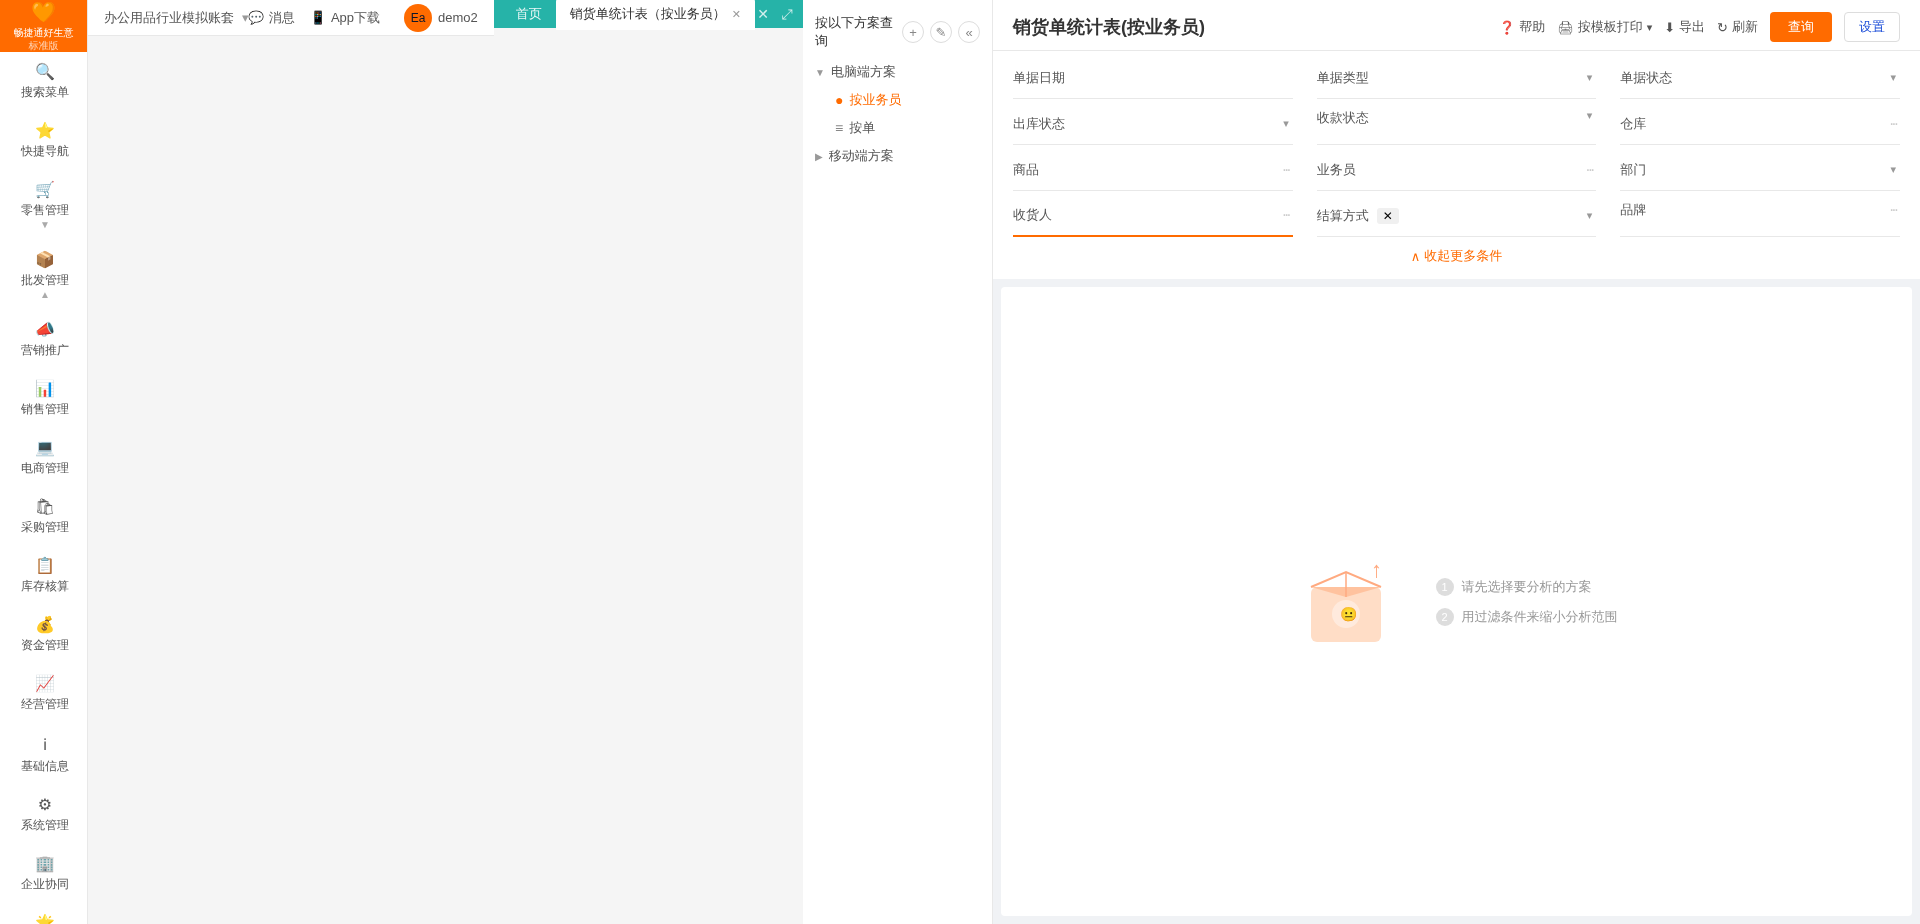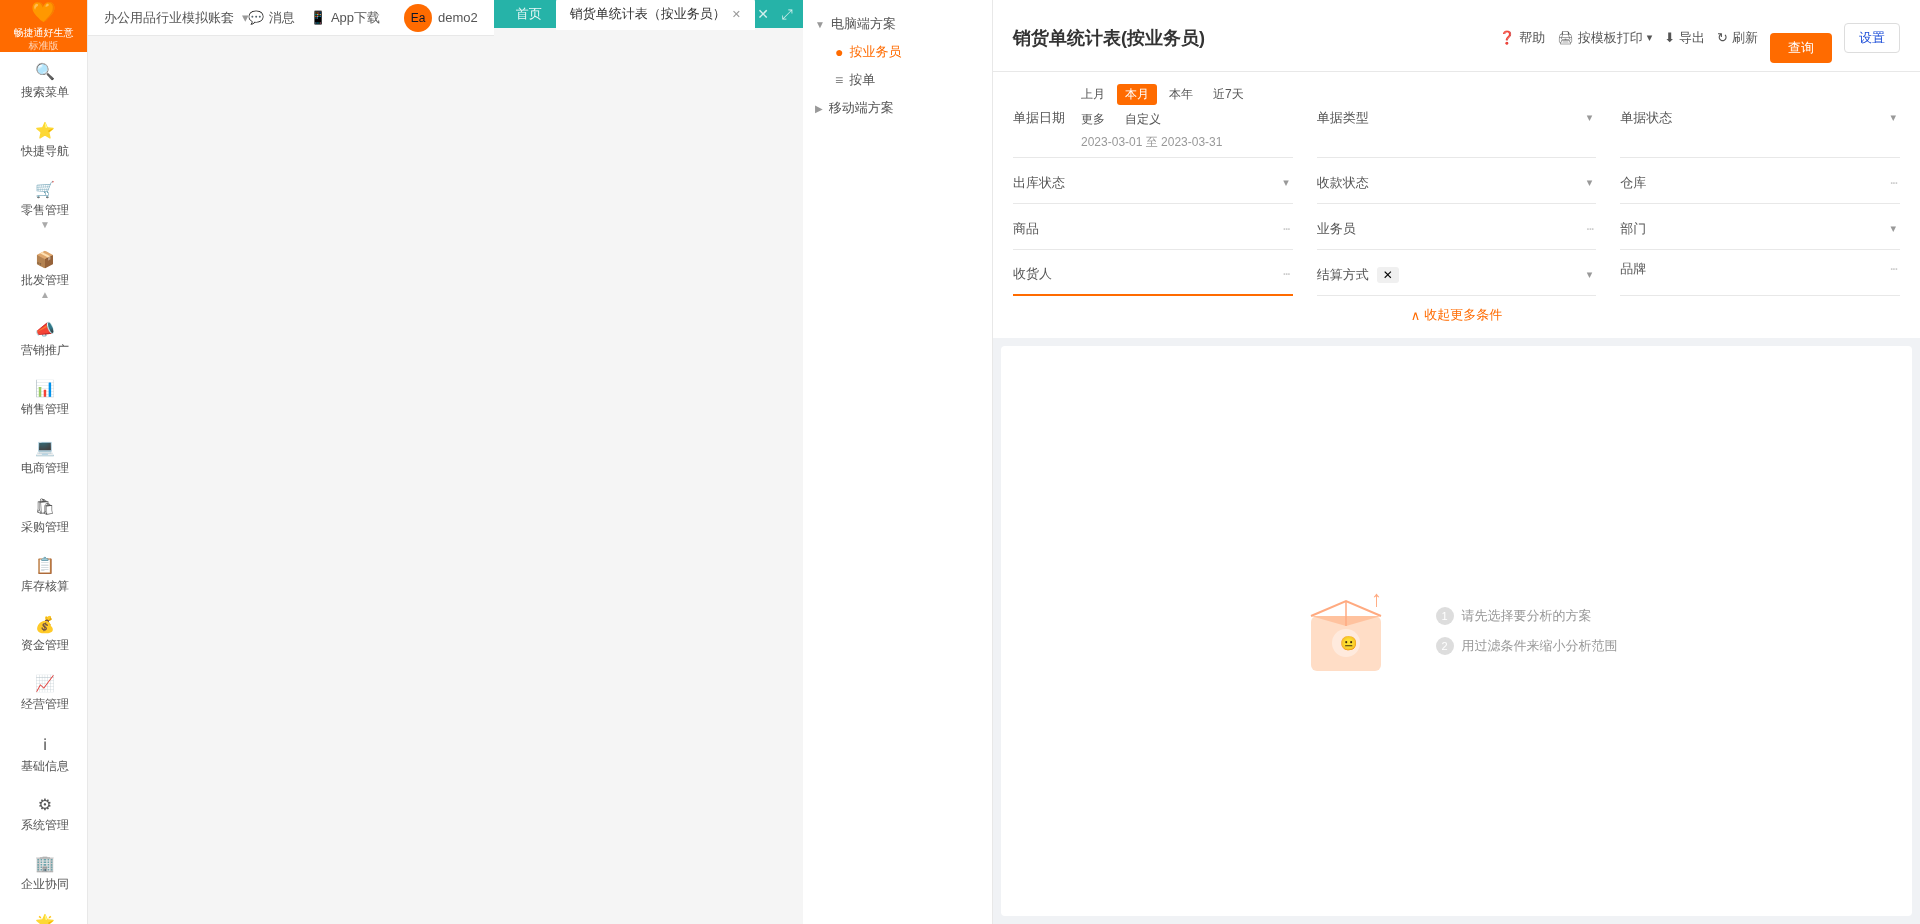--- a/index.html
+++ b/index.html
@@ -233,21 +233,20 @@
       cursor: pointer;
     }
     .btn-primary {
       background: #ff6b00;
       color: #fff;
       border: none;
       padding: 6px 18px;
       border-radius: 4px;
       font-size: 13px;
       cursor: pointer;
-      margin-top: 21px;
     }
     .btn-secondary {
       background: #fff;
       color: #1d4ed8;
       border: 1px solid #ddd;
       padding: 5px 14px;
       border-radius: 4px;
       font-size: 13px;
       cursor: pointer;
     }
@@ -463,20 +462,34 @@
     </div>
     <div class="window-controls">
       <div class="win-btn">✕</div>
       <div class="win-btn">⤢</div>
     </div>
   </div>
 
   <div class="content">
 
     <div class="left-panel">
+      <div class="panel-header">
+        <span class="panel-header-title">按以下方案查询</span>
+        <div class="panel-actions">
+          <div class="panel-action-btn">
+            <span>+</span>
+          </div>
+          <div class="panel-action-btn">
+            <span>✎</span>
+          </div>
+          <div class="panel-action-btn">
+            <span>«</span>
+          </div>
+        </div>
+      </div>
 
       <div class="tree-item">
         <span class="tree-arrow">▼</span>
         <span>电脑端方案</span>
       </div>
       <div class="tree-sub">
         <div class="tree-item active">
           <span style="color:#ff6b00;font-size:14px;">●</span>
           <span>按业务员</span>
         </div>
@@ -518,29 +531,20 @@
           <button class="btn-secondary">设置</button>
         </div>
       </div>
 
       <div class="filter-section">
 
         <div class="filter-row-grid">
 
           <div style="display:flex;align-items:center;border-bottom:1px solid #e8e8e8;padding-bottom:6px;min-height:36px;">
             <span class="filter-cell-label">单据日期</span>
-            <div style="display:flex;align-items:center;flex-wrap:wrap;gap:4px;flex:1;">
-              <span class="date-tab">上月</span>
-              <span class="date-tab active">本月</span>
-              <span class="date-tab">本年</span>
-              <span class="date-tab">近7天</span>
-              <span class="date-tab">更多</span>
-              <span class="date-tab">自定义</span>
-              <span class="date-range-text">2023-03-01 至 2023-03-31</span>
-            </div>
           </div>
 
           <div style="display:flex;align-items:center;border-bottom:1px solid #e8e8e8;padding-bottom:6px;min-height:36px;position:relative;">
             <span class="filter-cell-label">单据类型</span>
             <div style="flex:1;"></div>
             <span style="color:#999;font-size:11px;position:absolute;right:4px;">▾</span>
           </div>
 
           <div style="display:flex;align-items:center;border-bottom:1px solid #e8e8e8;padding-bottom:6px;min-height:36px;position:relative;">
             <span class="filter-cell-label">单据状态</span>
@@ -548,21 +552,21 @@
             <span style="color:#999;font-size:11px;position:absolute;right:4px;">▾</span>
           </div>
         </div>
 
         <div class="filter-row-grid">
           <div style="display:flex;align-items:center;border-bottom:1px solid #e8e8e8;padding-bottom:6px;min-height:36px;position:relative;">
             <span class="filter-cell-label">出库状态</span>
             <div style="flex:1;"></div>
             <span style="color:#999;font-size:11px;position:absolute;right:4px;">▾</span>
           </div>
-          <div style="display:flex;align-items:center;border-bottom:1px solid #e8e8e8;padding-bottom:6px;min-height:36px;position:relative;">
+          <div style="display:flex;align-items:flex-start;border-bottom:1px solid #e8e8e8;padding-bottom:6px;min-height:36px;position:relative;">
             <span class="filter-cell-label">收款状态</span>
             <div style="flex:1;"></div>
             <span style="color:#999;font-size:11px;position:absolute;right:4px;">▾</span>
           </div>
           <div style="display:flex;align-items:center;border-bottom:1px solid #e8e8e8;padding-bottom:6px;min-height:36px;position:relative;">
             <span class="filter-cell-label">仓库</span>
             <div style="flex:1;"></div>
             <span style="color:#ccc;font-size:16px;letter-spacing:-3px;position:absolute;right:4px;">···</span>
           </div>
         </div>

